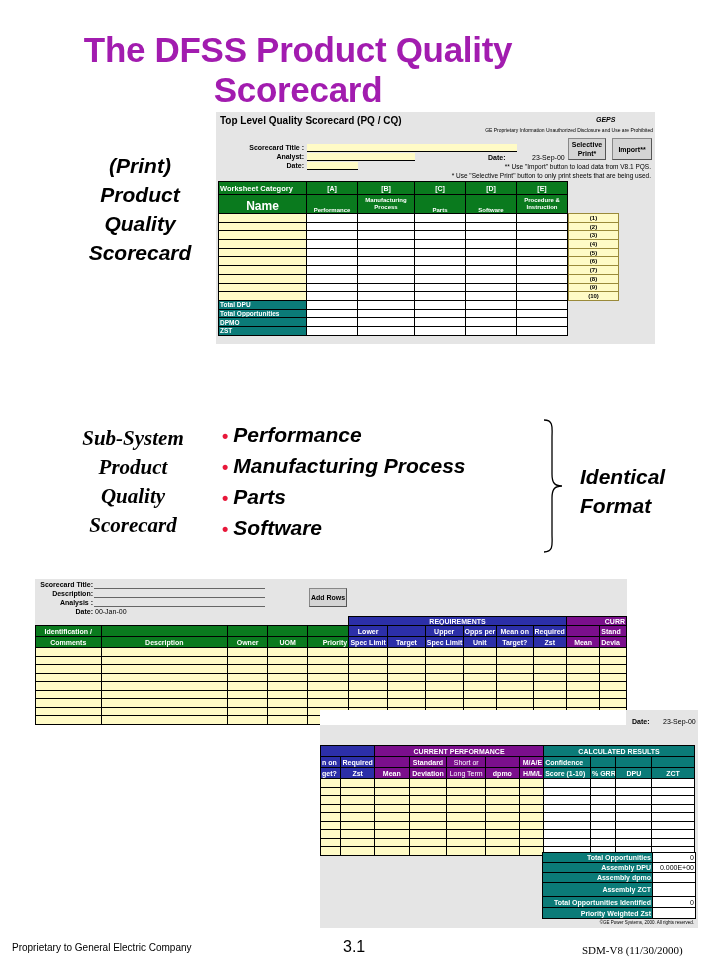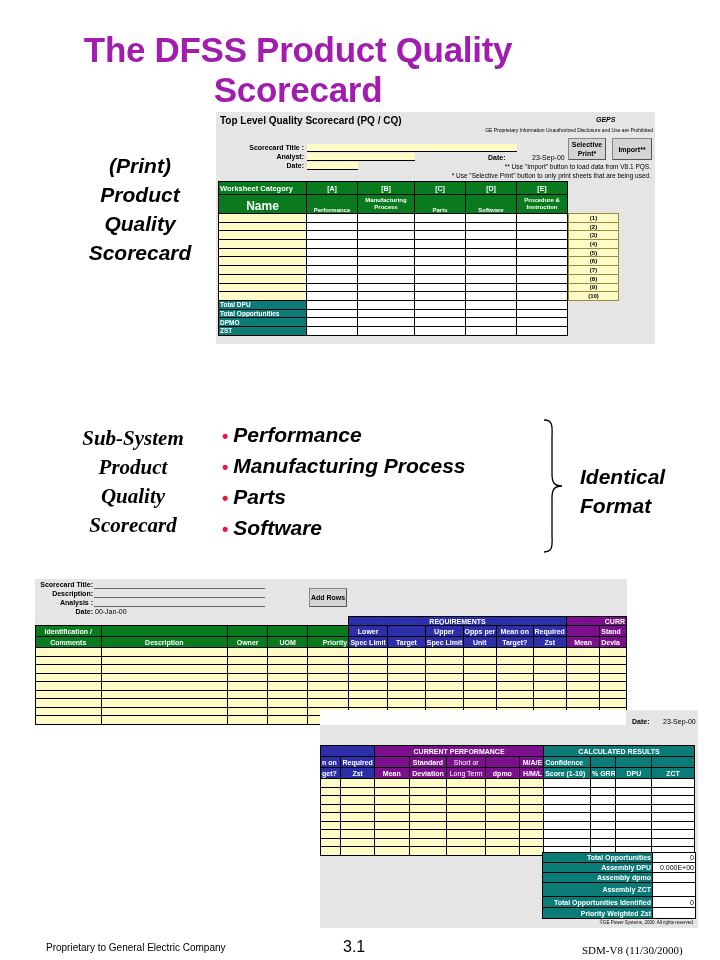--- a/index.html
+++ b/index.html
@@ -661,15 +661,15 @@
         </tr>
     <tr style="height:11px;">
           <td class="t" style="text-align:right;">Priority Weighted Zst</td>
           <td class="w" style="text-align:right; font-weight:normal;"></td>
         </tr>
   </tbody>
     </table>
   <div class="abs" style="right:4px; top:210px; font-size:4.5px;">©GE Power Systems, 2000. All rights reserved.</div>
 </div>
 
-<div class="abs footer" style="left:12px; top:942px; font-size:10px;margin-left:34px;">Proprietary to General Electric Company</div>
+<div class="abs footer" style="left:12px; top:942px; font-size:10px;">Proprietary to General Electric Company</div>
 <div class="abs footer" style="left:343px; top:938px; font-size:16px;">3.1</div>
 <div class="abs footer" style="left:582px; top:944px; font-family:'Liberation Serif', serif; font-size:11px;">SDM-V8 (11/30/2000)</div>
 
 </body></html>

